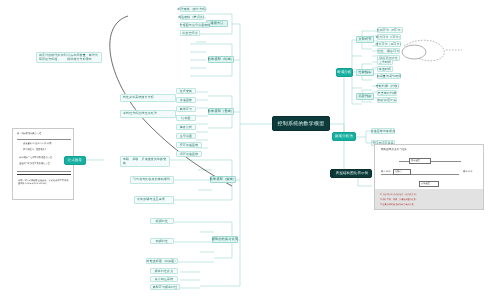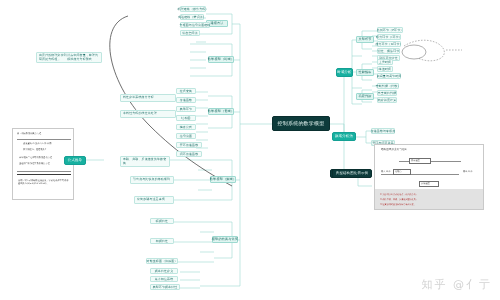--- a/index.html
+++ b/index.html
@@ -216,14 +216,13 @@
     <div class="ln" style="left:24px;top:16px;width:10px;"></div>
     <div class="ln" style="left:56px;top:16px;width:30px;"></div>
     <div class="ln" style="left:24px;top:46px;width:60px;"></div>
     <div class="foot" style="height:20px;"></div>
     <div class="redtxt" style="left:5px;top:48px;width:100px;">① 先移动引出点或比较点，使回路分离；</div>
     <div class="redtxt" style="left:5px;top:53px;width:100px;">② 再按串联、并联、反馈规则逐级化简；</div>
     <div class="redtxt" style="left:5px;top:58px;width:100px;">③ 注意移动时必须保持信号等效不变。</div>
   </div>
   <div class="node l1 dark" style="left:332px;top:169px;width:40px;">典型结构图化简示例</div>
 
-  <div class="watermark">知乎 @亻亍</div>
 </div>
 
 </body></html>

